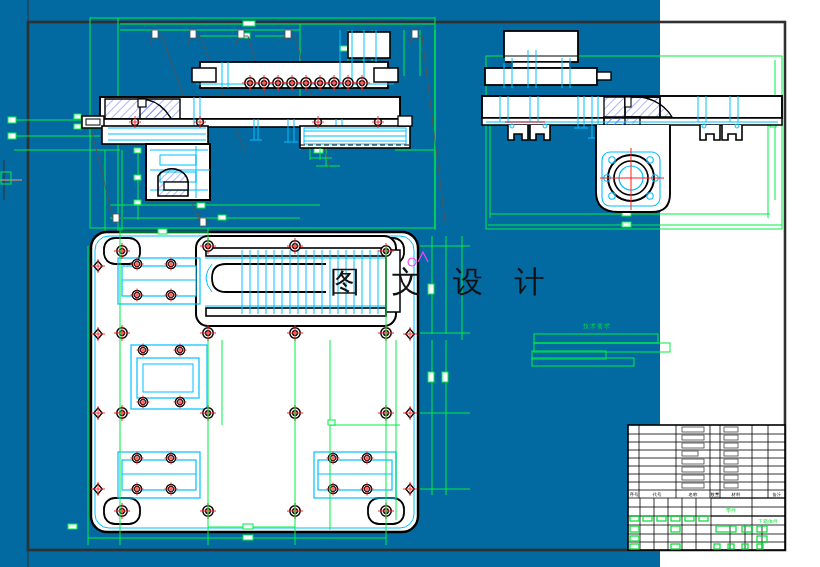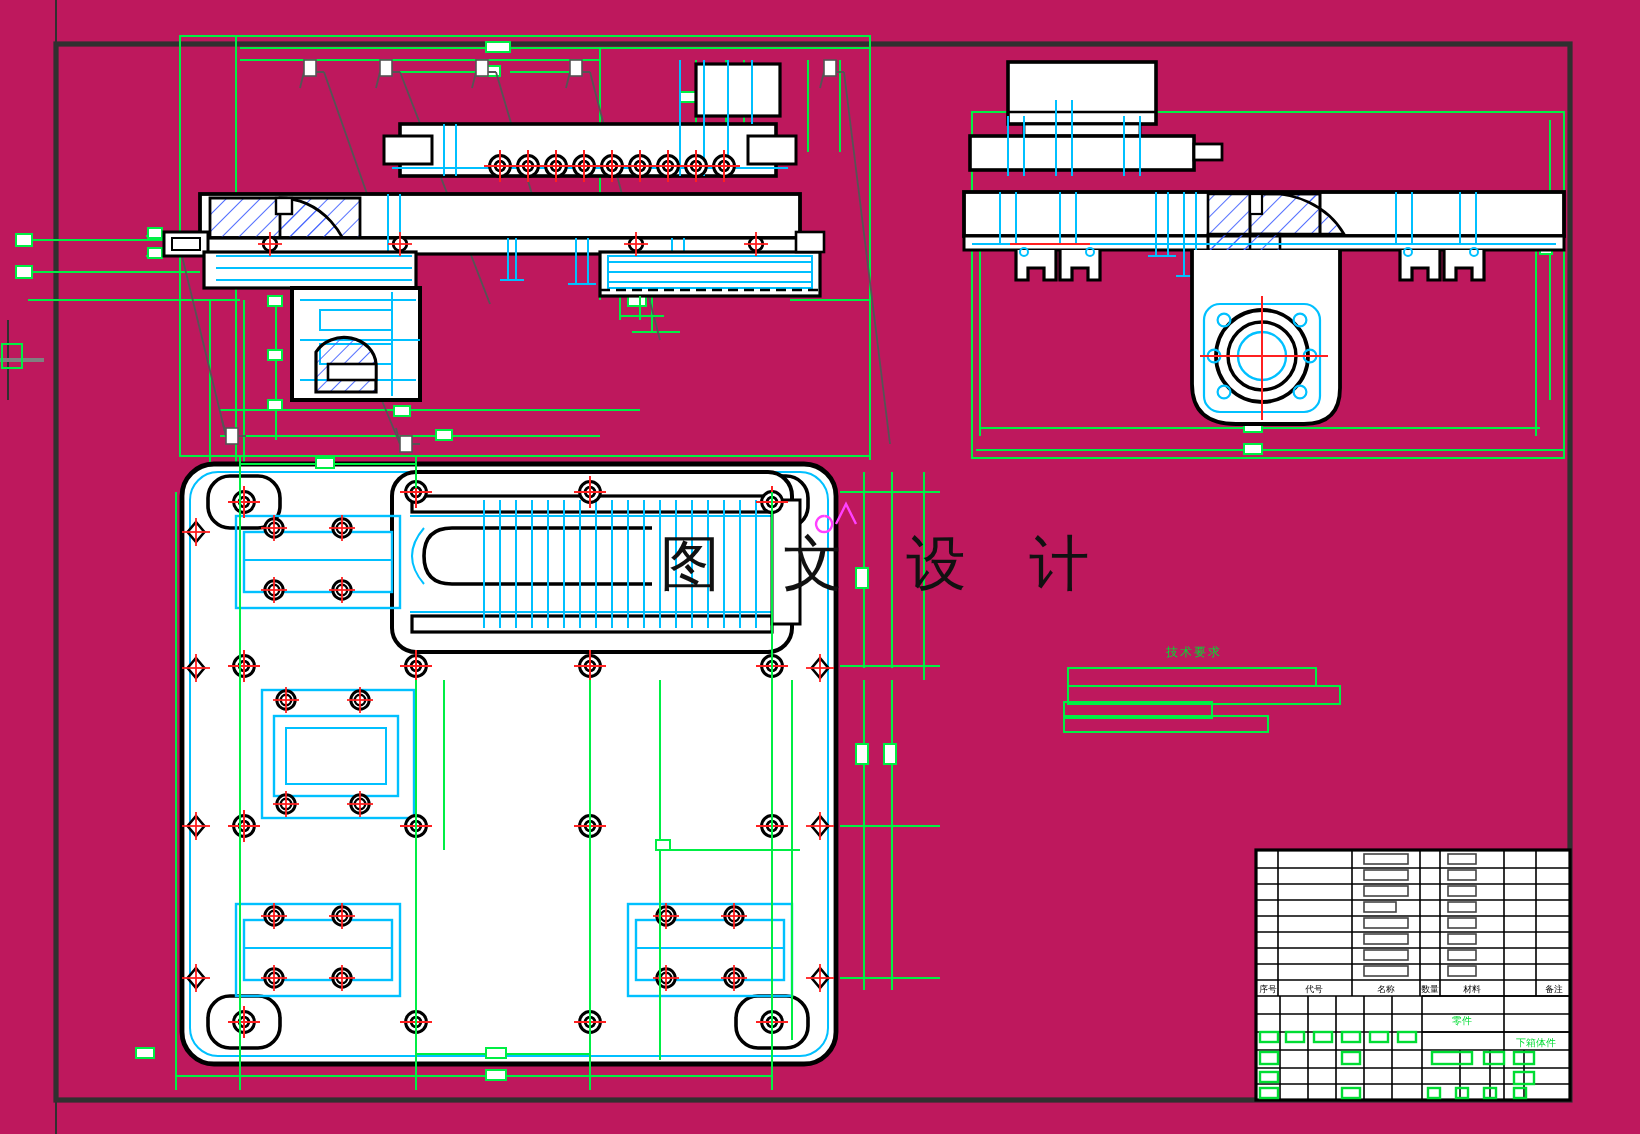--- a/index.html
+++ b/index.html
@@ -1,18 +1,18 @@
 <!DOCTYPE html>
 <html><head>
 <meta charset="utf-8">
 <style>
   html,body{margin:0;padding:0;background:#ffffff;}
   body{width:820px;height:567px;overflow:hidden;
        font-family:"Liberation Sans",sans-serif;}
-  #stage{position:relative;width:820px;height:567px;background:#be185d;text-align:center;}
+  #stage{position:relative;width:660px;height:567px;background:#0369a1;text-align:center;}
   svg{display:block;position:absolute;top:0;left:0;}
   .wm{position:absolute;left:330px;top:262px;font-family:"DejaVu Sans",sans-serif;
       font-size:30px;color:#111;letter-spacing:11px;white-space:nowrap;}
 </style>
 </head>
 <body>
 
 <div id="stage">
 
 <svg width="820" height="567" viewBox="0 0 820 567">

